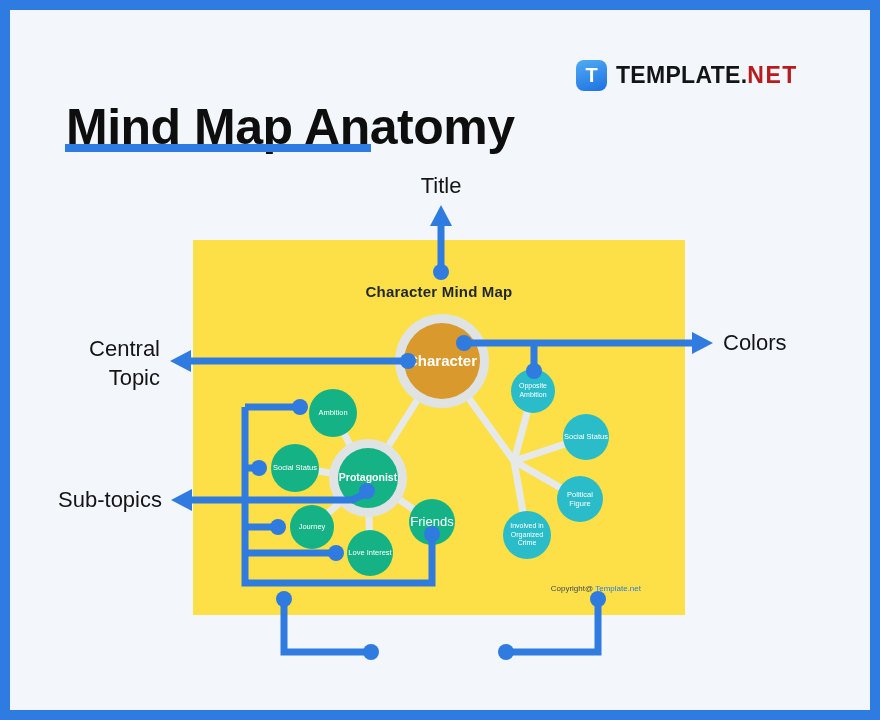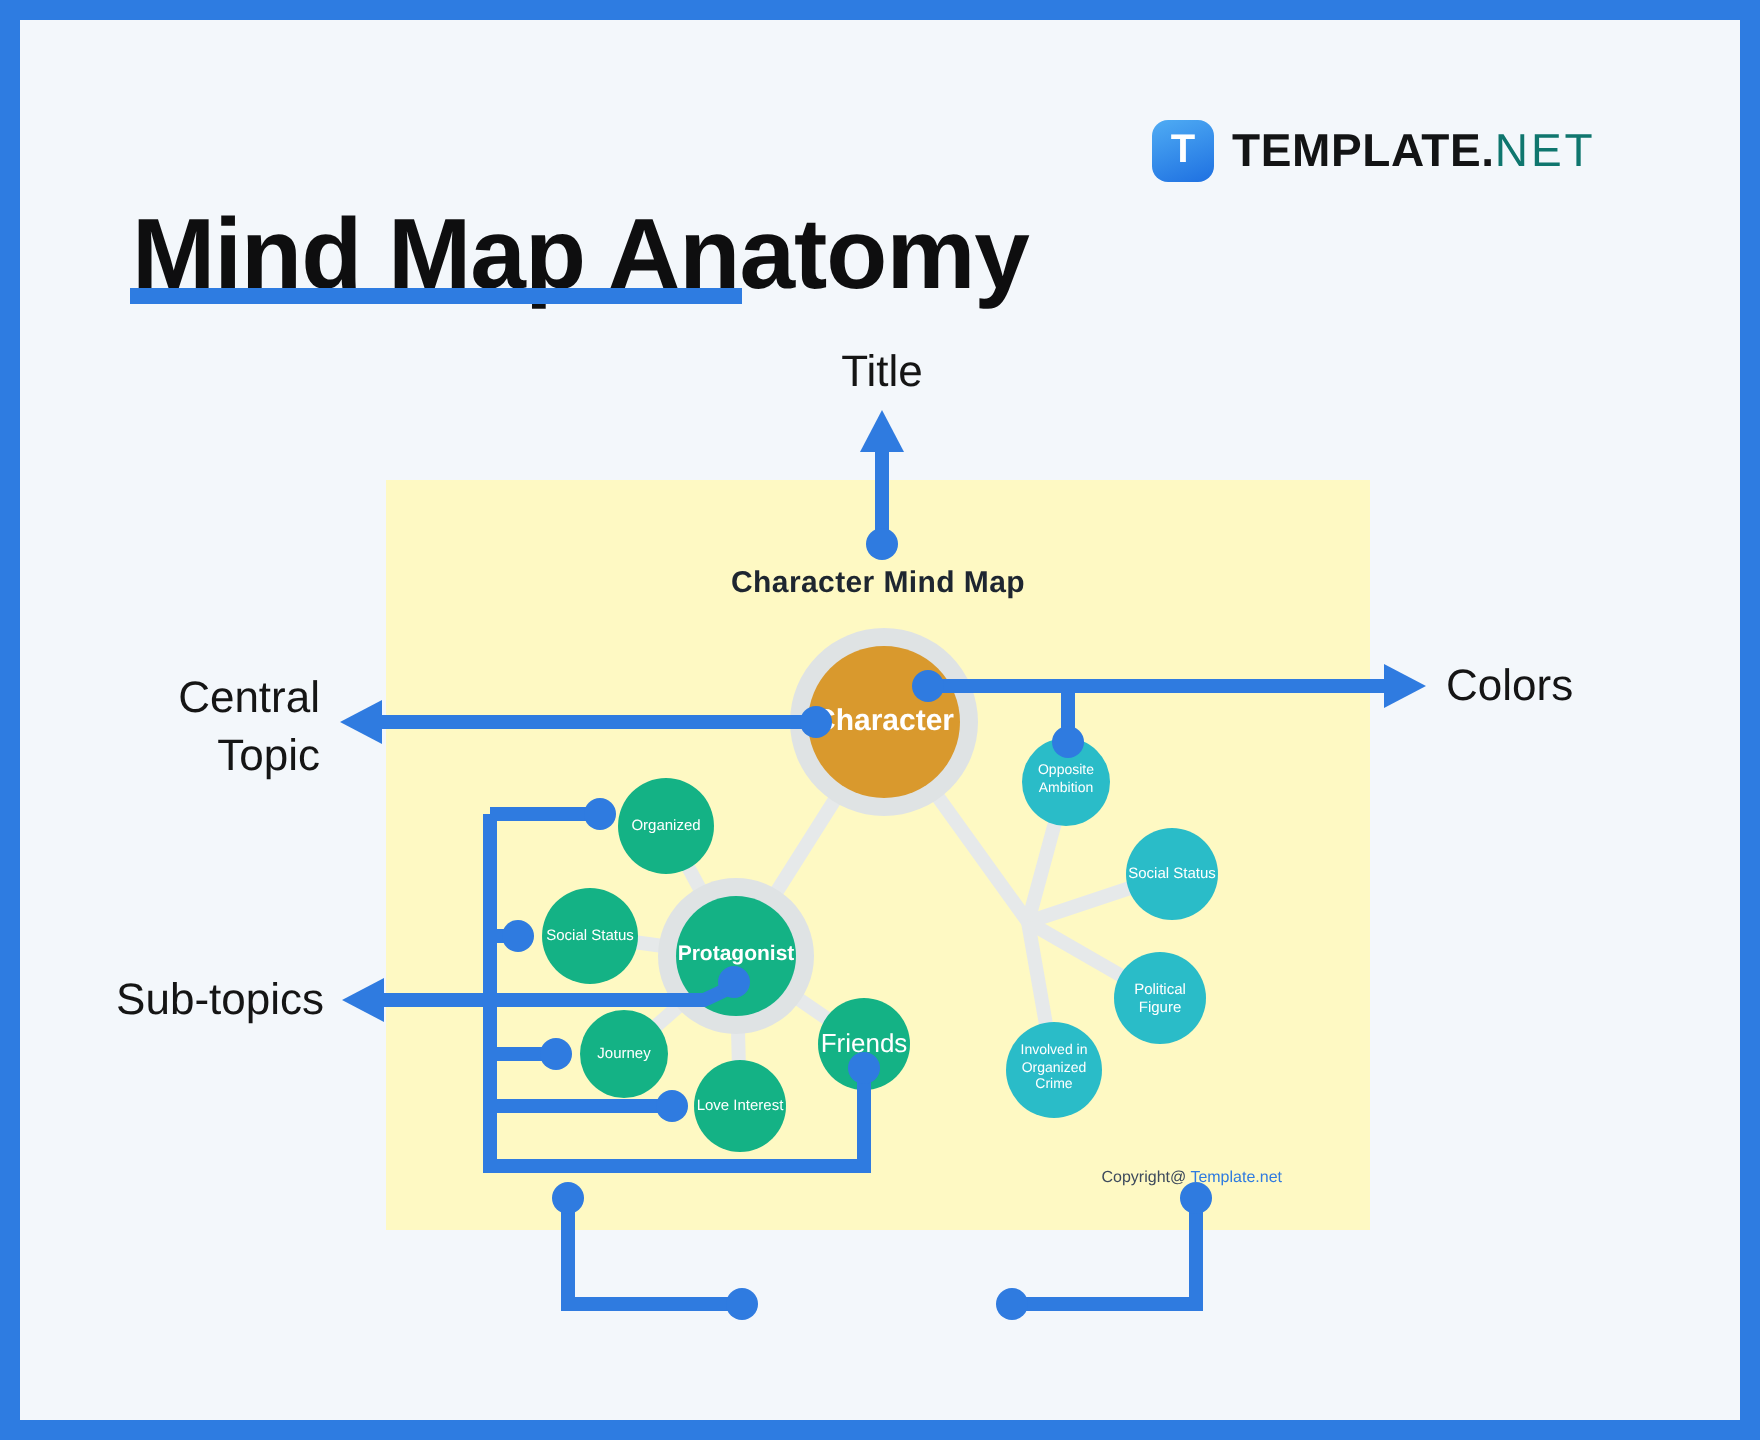--- a/index.html
+++ b/index.html
@@ -15,30 +15,30 @@
   .title-underline{position:absolute;left:65px;top:144px;width:306px;height:8px;background:#2E7CE1;}
   .brand{position:absolute;left:576px;top:60px;display:flex;align-items:center;gap:9px;cursor:pointer;}
   .brand-icon{
     width:31px;height:31px;border-radius:8px;flex:0 0 auto;
     background:linear-gradient(160deg,#4FACF4 0%,#1E70E1 100%);
     display:flex;align-items:center;justify-content:center;
     color:#fff;font-size:20px;font-weight:700;
   }
   .brand-text{font-size:23px;color:#131415;white-space:nowrap;}
   .brand-text .bold{font-weight:700;letter-spacing:0.3px;}
-  .brand-text .light{font-weight:400;color:#0f766e;letter-spacing:1.5px;}
+  .brand-text .light{font-weight:700;color:#b91c1c;letter-spacing:1.5px;}
 
   .anno-label{position:absolute;font-size:22px;color:#151515;}
   .lbl-title{left:400px;top:173px;width:82px;text-align:center;}
   .lbl-central{right:720px;top:334px;text-align:right;line-height:29px;}
   .lbl-colors{left:723px;top:330px;}
   .lbl-subtopics{right:718px;top:487px;white-space:nowrap;}
   .lbl-graphics{left:389px;top:639px;width:100px;text-align:center;}
 
-  .card{position:absolute;left:193px;top:240px;width:492px;height:375px;background:#fef9c3;}
+  .card{position:absolute;left:193px;top:240px;width:492px;height:375px;background:#fde047;}
   .card-title{
     position:absolute;left:0;top:43px;width:100%;text-align:center;
     font-size:15px;font-weight:700;color:#1E2630;letter-spacing:0.2px;
   }
   .copyright{position:absolute;right:44px;top:344px;font-size:8px;color:#3D4A5C;}
   .copyright a{color:#2F7BE0;text-decoration:none;}
 
   .connector-svg{position:absolute;left:0;top:0;pointer-events:none;}
   .overlay-svg{position:absolute;left:0;top:0;pointer-events:none;z-index:10;}
 
@@ -96,21 +96,21 @@
 
     <div class="card-title">Character Mind Map</div>
 
     <div class="node orange ringed" style="left:211px;top:83px;width:76px;height:76px;font-size:15px;font-weight:700;">
       <span>Character</span>
     </div>
     <div class="node teal" style="left:318px;top:129px;width:44px;height:44px;font-size:7px;">
       <span>Opposite Ambition</span>
     </div>
     <div class="node green" style="left:116px;top:149px;width:48px;height:48px;font-size:7.5px;">
-      <span>Organized</span>
+      <span>Ambition</span>
     </div>
     <div class="node green nowrap" style="left:78px;top:204px;width:48px;height:48px;font-size:7.5px;">
       <span>Social Status</span>
     </div>
     <div class="node green ringed" style="left:145px;top:208px;width:60px;height:60px;font-size:10.5px;font-weight:700;">
       <span>Protagonist</span>
     </div>
     <div class="node green" style="left:97px;top:265px;width:44px;height:44px;font-size:7.5px;">
       <span>Journey</span>
     </div>

